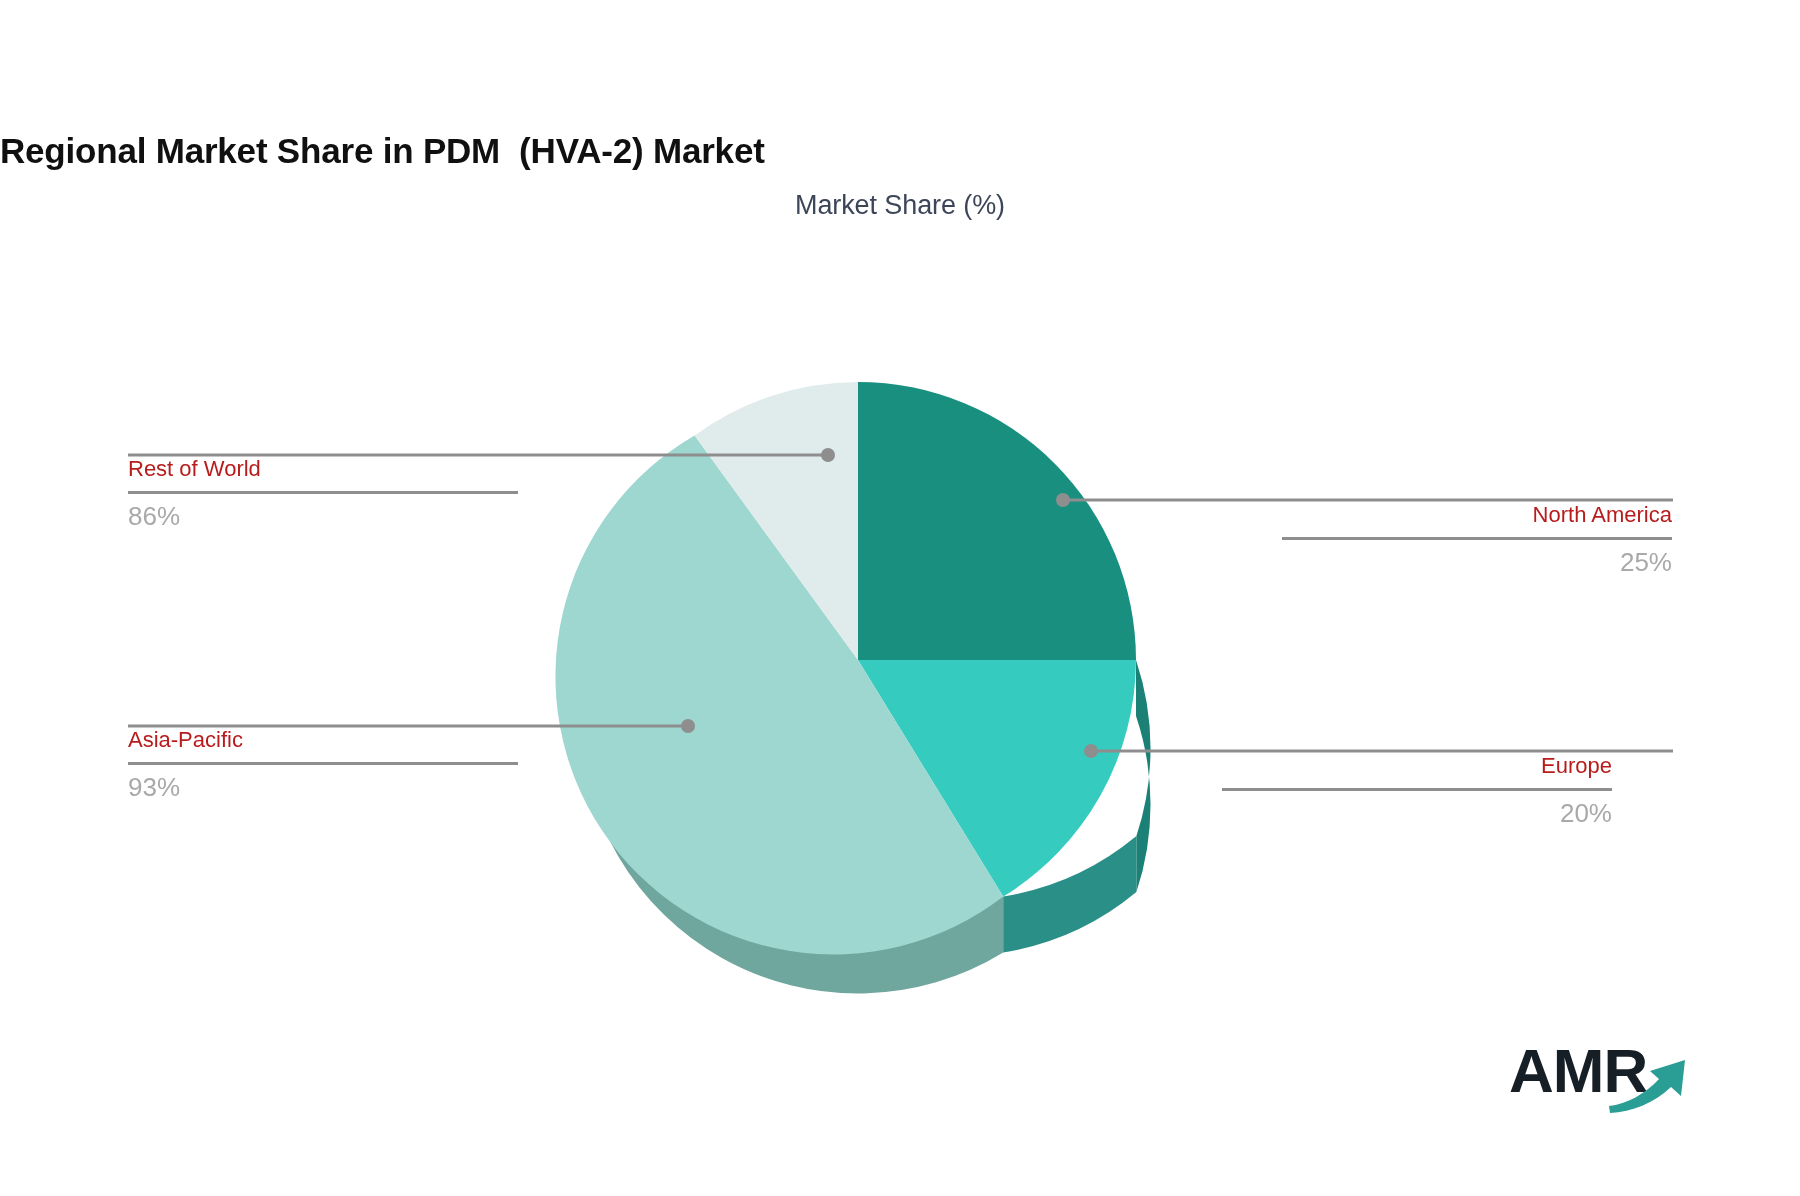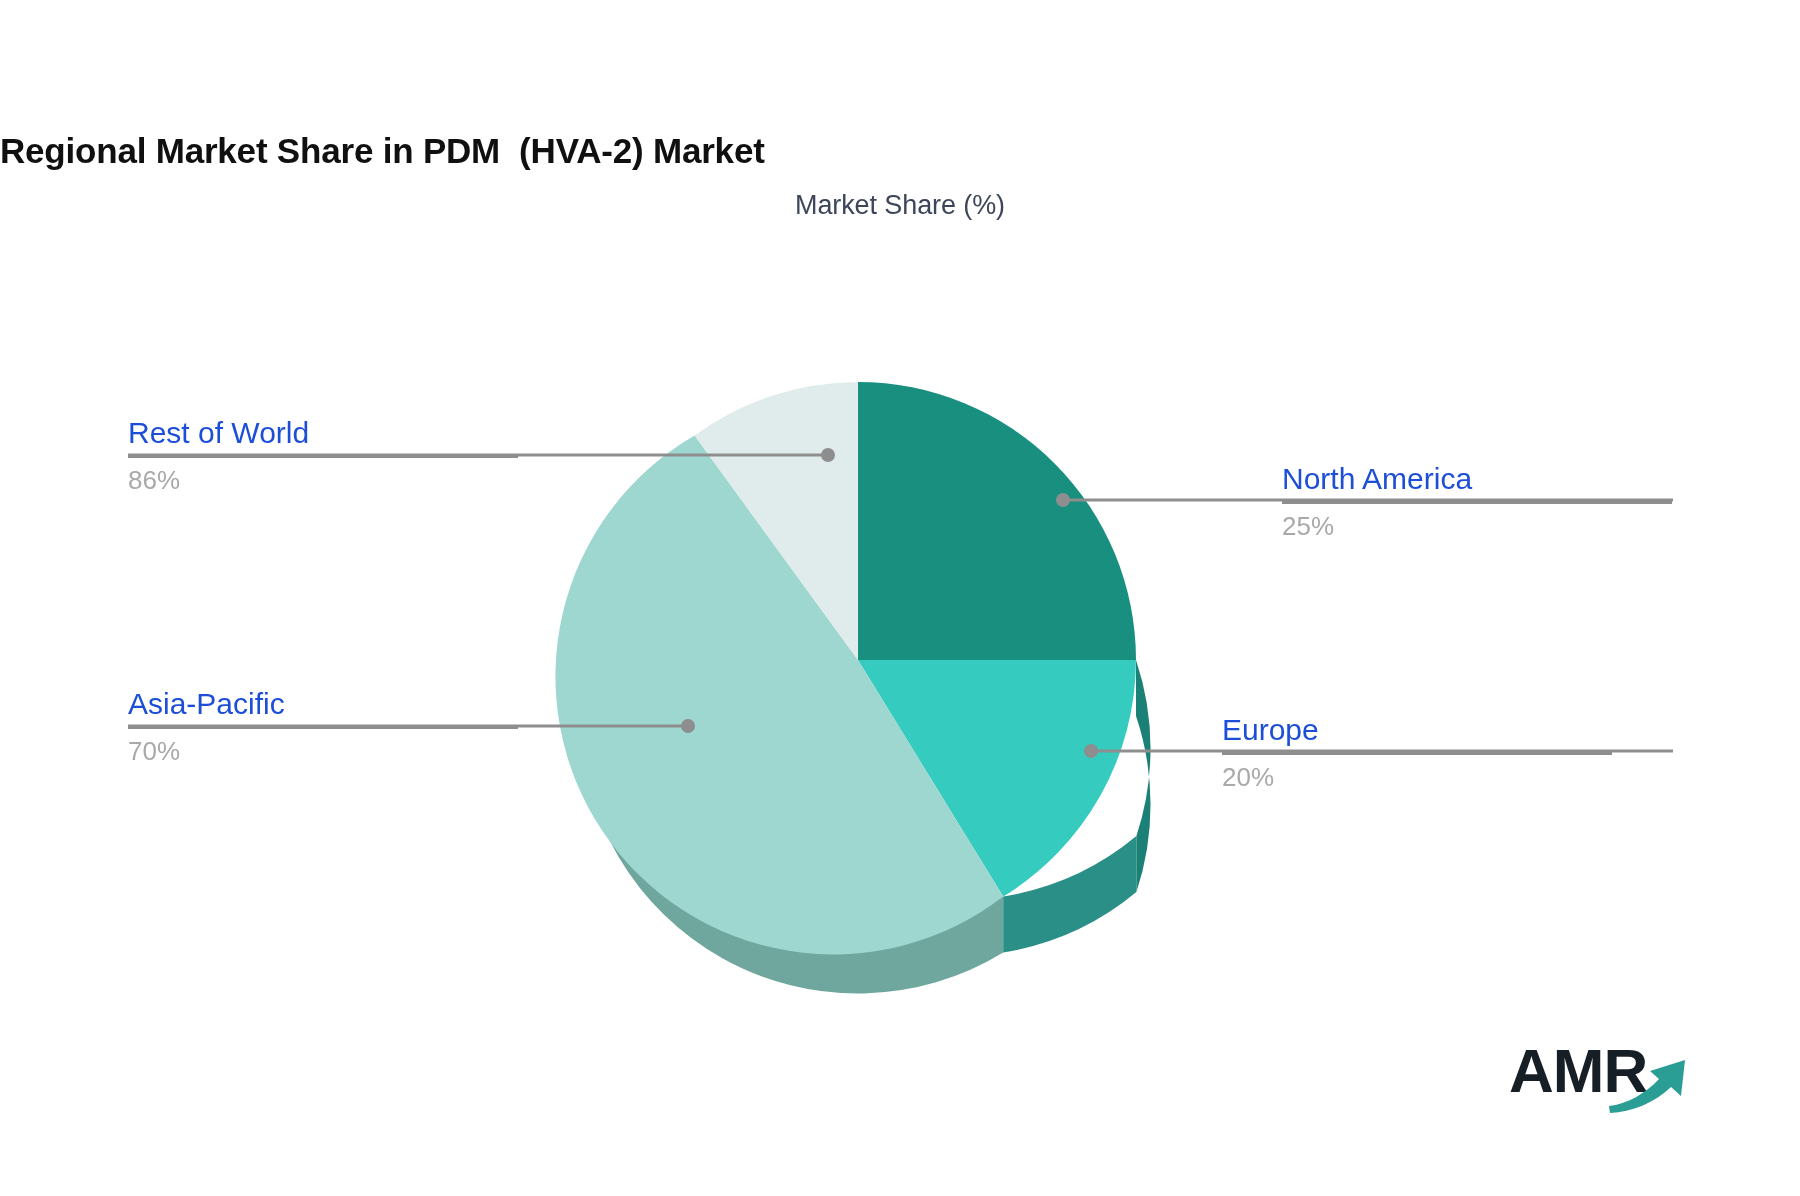--- a/index.html
+++ b/index.html
@@ -58,38 +58,39 @@
     width: 1800px;
     height: 1196px;
   }
 
   
   .callout {
     position: absolute;
     width: 390px;
   }
   .callout .cname {
-    font-size: 30px;
-    color: #1d4ed8;
+    font-size: 22px;
+    color: #b91c1c;
     line-height: 32px;
     white-space: nowrap;
+    margin-top: 36px;
   }
   .callout .crule {
     height: 0;
     border-top: 3px solid #8e8e8e;
     margin-top: 6px;
     margin-bottom: 6px;
   }
   .callout .cval {
     font-size: 26px;
     color: #a9a9a9;
     line-height: 32px;
   }
   .callout.left  { text-align: left;  }
-  .callout.right { }
+  .callout.right { text-align: right; }
 
   #callout-rest-of-world { left: 128px; top: 417px; }
   #callout-asia-pacific  { left: 128px; top: 688px; }
   #callout-north-america { left: 1282px; top: 463px; }
   #callout-europe        { left: 1222px; top: 714px; }
 
   
   #amr-logo {
     position: absolute;
     left: 1470px;
@@ -164,21 +165,21 @@
 
   <div class="callout left" id="callout-rest-of-world">
     <div class="cname">Rest of World</div>
     <div class="crule"></div>
     <div class="cval">86%</div>
   </div>
 
   <div class="callout left" id="callout-asia-pacific">
     <div class="cname">Asia-Pacific</div>
     <div class="crule"></div>
-    <div class="cval">70%</div>
+    <div class="cval">93%</div>
   </div>
 
   <div class="callout right" id="callout-north-america">
     <div class="cname">North America</div>
     <div class="crule"></div>
     <div class="cval">25%</div>
   </div>
 
   <div class="callout right" id="callout-europe">
     <div class="cname">Europe</div>

